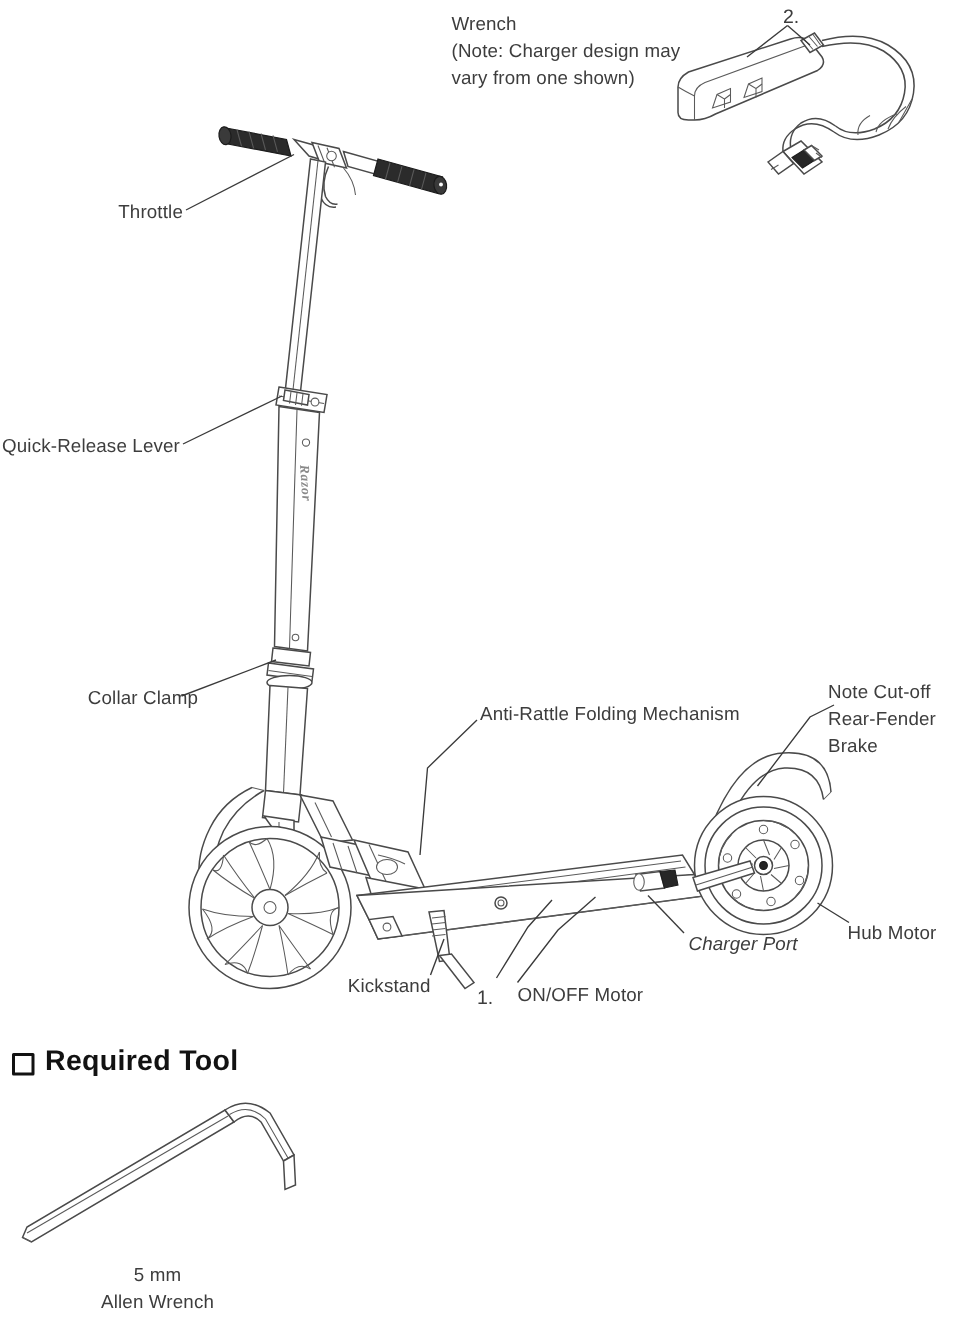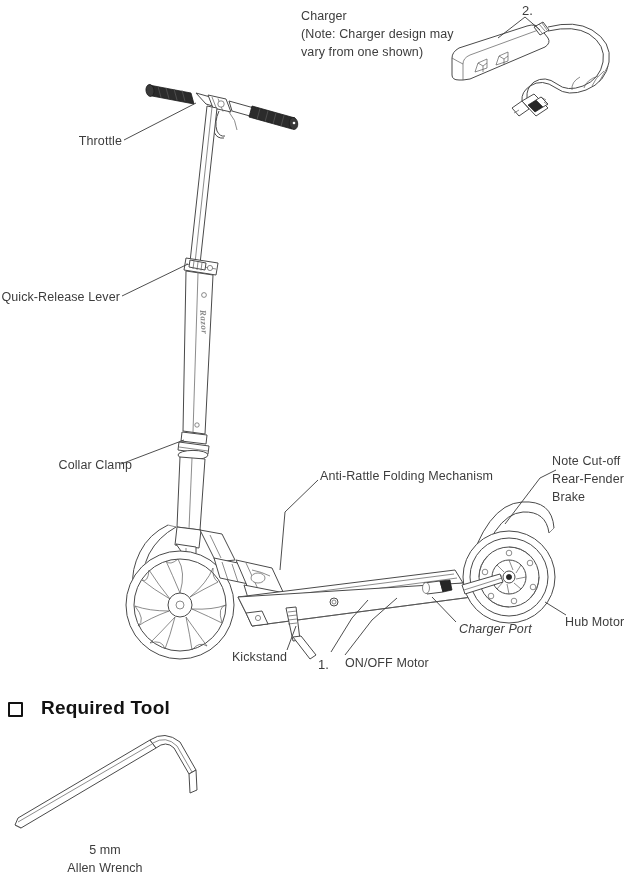--- a/index.html
+++ b/index.html
@@ -27,21 +27,21 @@
 
   .callout-num{
     position:absolute;
     font-size:13px;
     color:#3d3d3d;
   }
 
   
   .sec-head{
     position:absolute;
-    display:flex;align-items:center;gap:18px;
+    display:flex;align-items:center;gap:7px;
     font-size:19px;font-weight:bold;color:#121212;
     letter-spacing:.2px;
   }
   .chk{
     display:inline-block;width:11px;height:11px;
     border:2.2px solid #121212;border-radius:1px;
     position:relative;top:1px;
   }
 
   
@@ -281,21 +281,21 @@
       <path class="fillw" d="M15 825 L18 818 L150 740 L156 748 L21 828 Z"></path>
       <path class="ln-t" d="M18 822 L152 744"></path>
       <path class="fillw" d="M150 740 Q165 730 180 742 L196 770 L189 774 L174 748 Q166 740 156 748 Z"></path>
       <path class="ln-t" d="M153 743 Q166 735 177 746 L192 772"></path>
       <path class="fillw" d="M189 774 L196 770 L197 790 L190 793 Z"></path>
       <path class="ln-t" d="M15 825 L21 828"></path>
     </g>
   </svg>
 
   <div class="lbl multi" style="left:301px;top:7px;width:160px;">
-    <div>Charger</div>
+    <div>Wrench</div>
     <div>(Note: Charger design may</div>
     <div>vary from one shown)</div>
   </div>
 
   <div class="callout-num" style="left:522px;top:3px;">2.</div>
 
   <div class="callout-num" style="left:318px;top:657px;">1.</div>
 
   <div class="lbl r" style="left:0;top:132px;width:122px;">Throttle</div>
 

